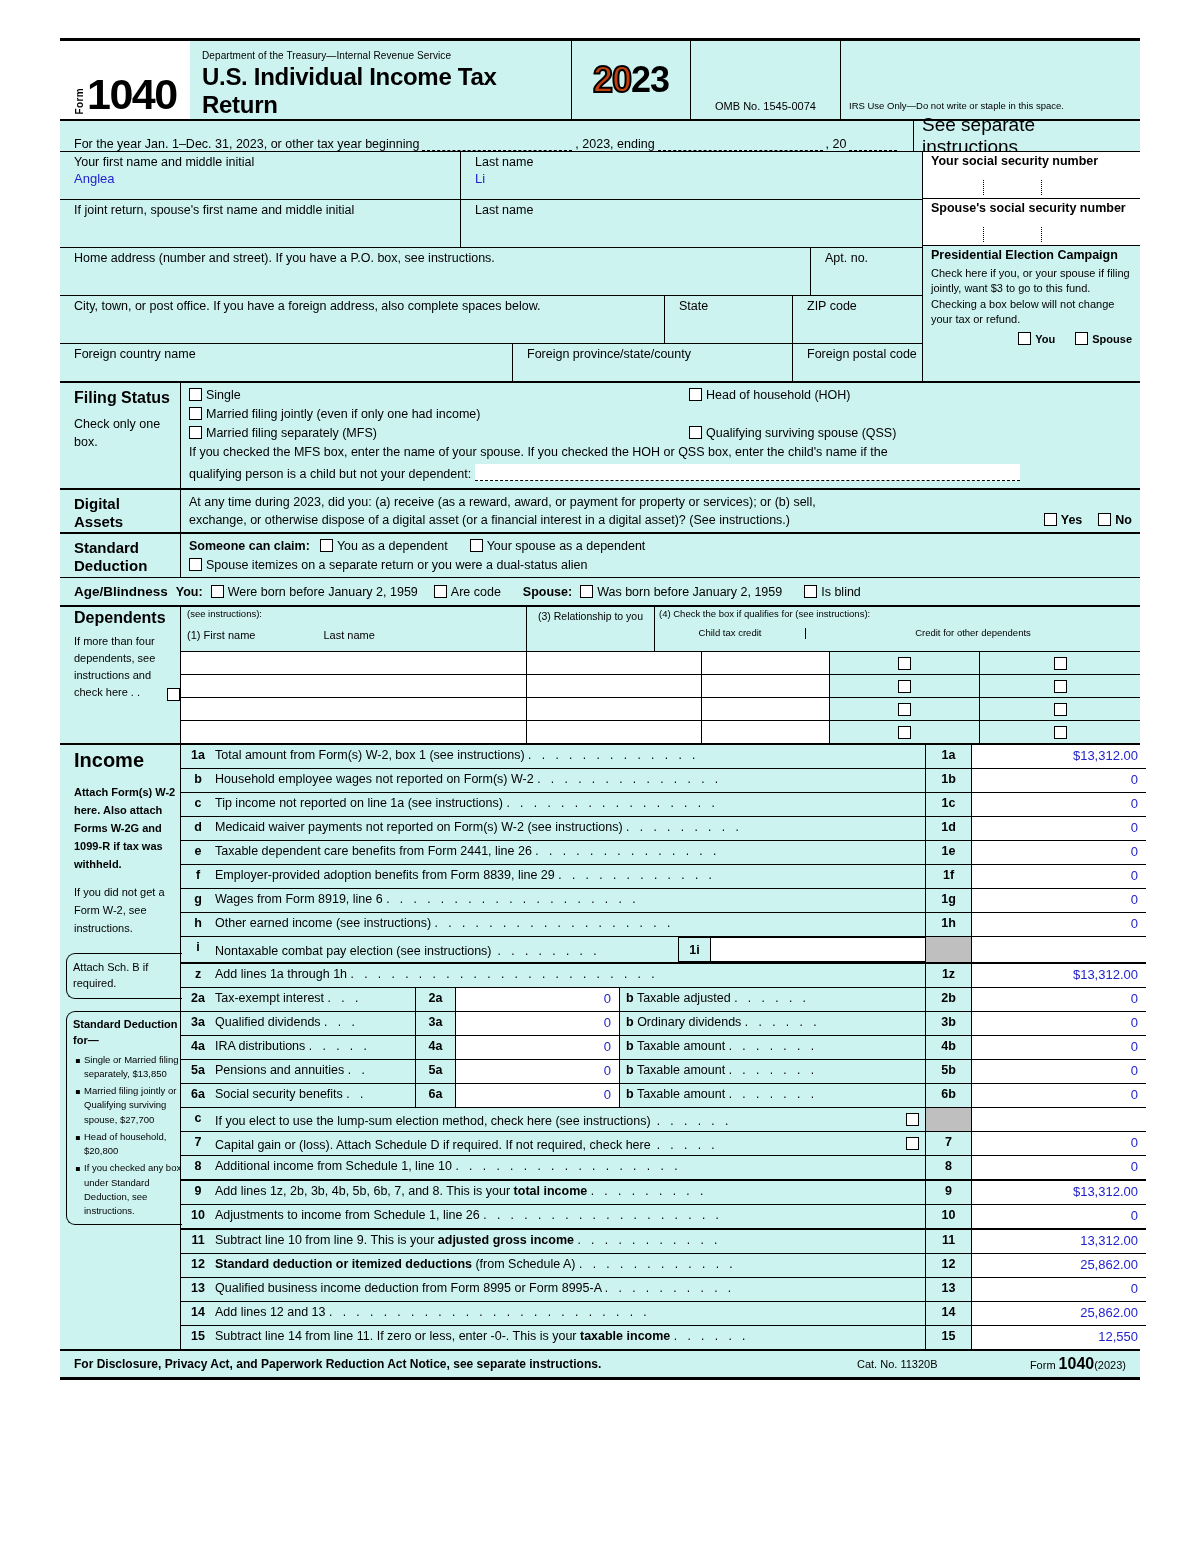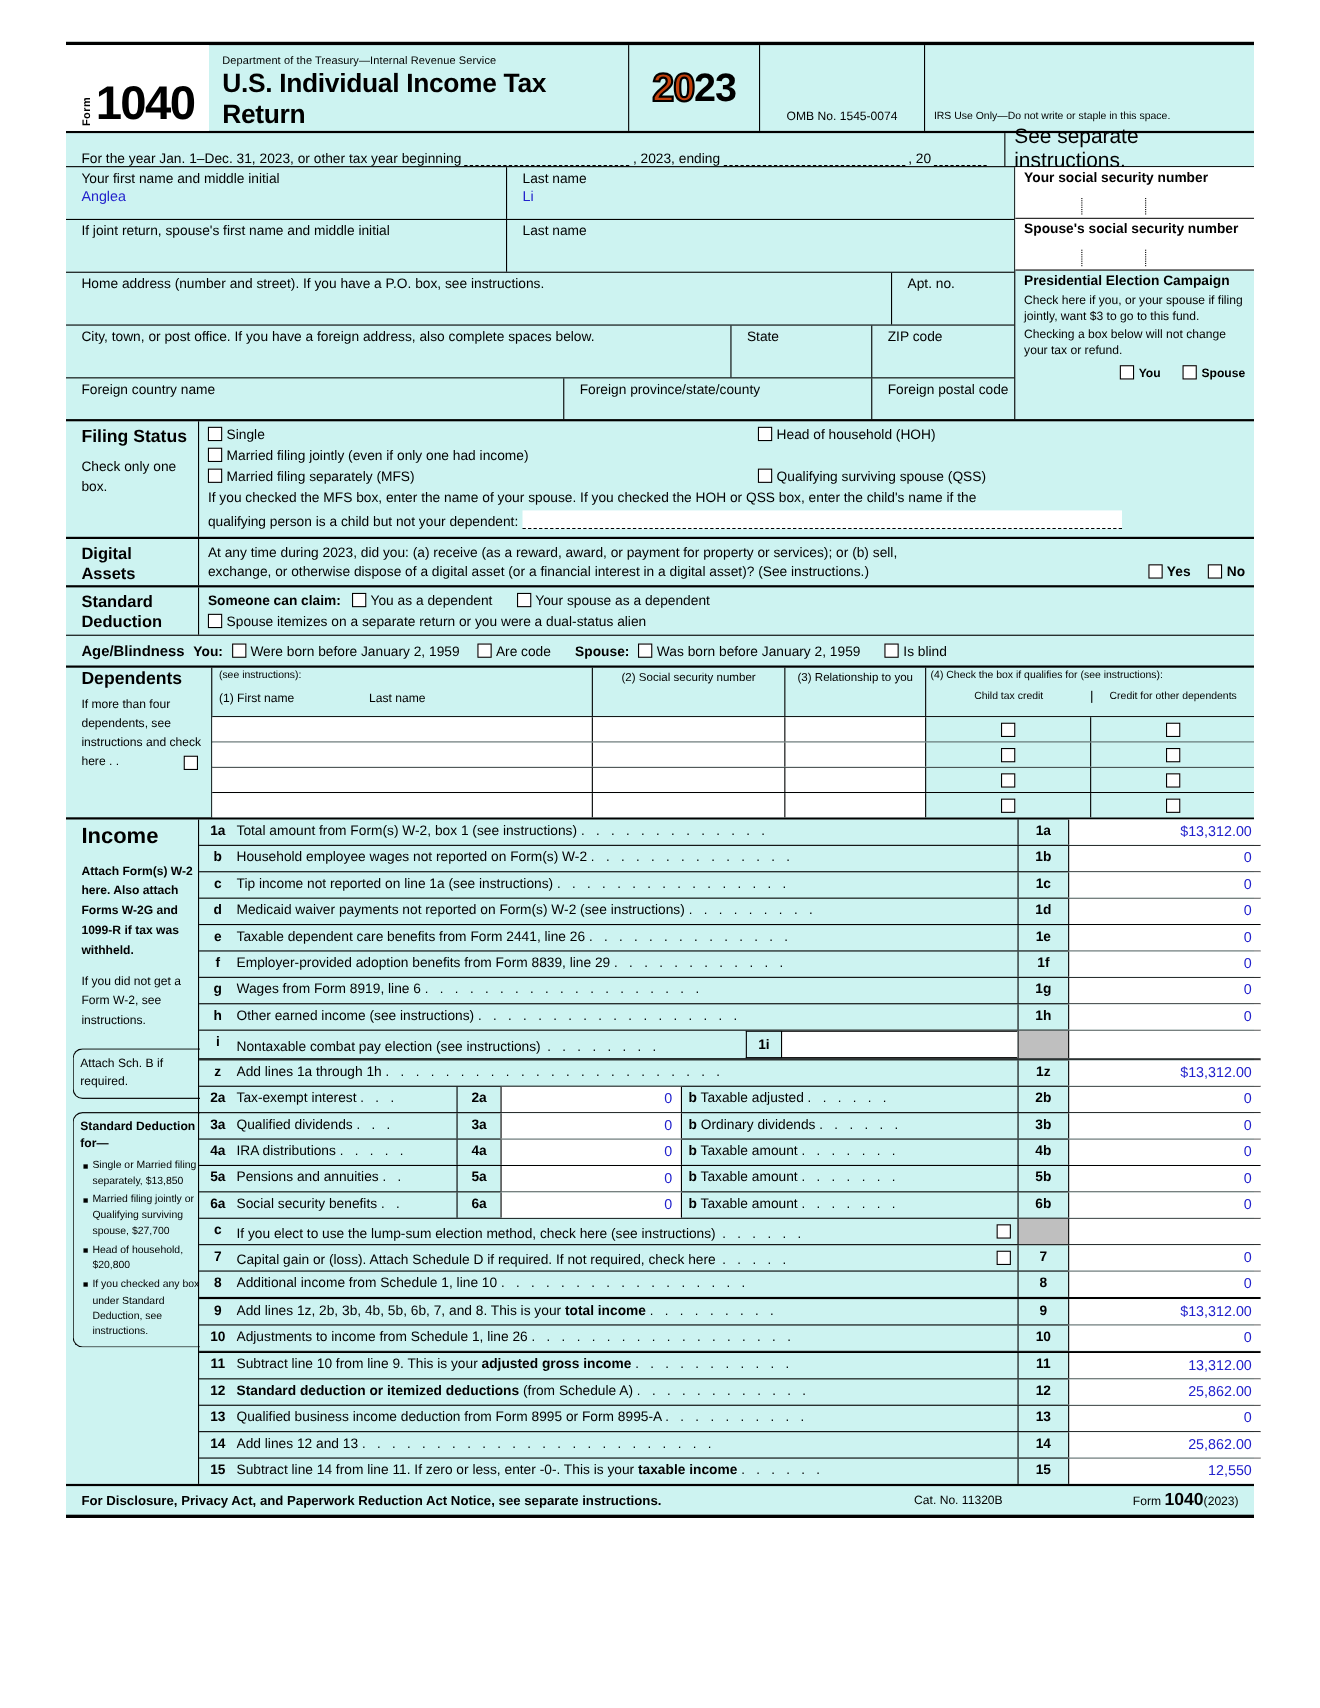--- a/index.html
+++ b/index.html
@@ -80,21 +80,21 @@
   .iamt{width:175px;border-left:1.5px solid #000;background:#fff;text-align:right;padding:3px 8px 0 0;box-sizing:border-box;}
   .iamt-grey{width:46px;border-left:1.5px solid #000;background:#bfbfbf;box-sizing:border-box;}
   .subbox{width:165px;border-left:1.5px solid #000;border-right:1.5px solid #000;background:#fff;text-align:right;padding:3px 8px 0 0;box-sizing:border-box;}
   .sublbl{width:40px;text-align:center;font-weight:bold;font-size:12.5px;padding-top:3px;box-sizing:border-box;border-left:1.5px solid #000;}
   .bcol{width:305px;font-size:12.5px;padding:3px 0 0 6px;box-sizing:border-box;white-space:nowrap;overflow:hidden;}
 
   .bracket{border:1.4px solid #000;border-right:none;border-radius:9px 0 0 9px;}
 
   
   #footer{display:flex;align-items:center;height:26px;font-size:12px;padding-left:14px;}
-  #ft-cat{position:absolute;left:771px;font-size:11px;}
+  #ft-cat{position:absolute;left:797px;font-size:11px;}
   #ft-form{position:absolute;right:14px;font-size:11px;}
 </style>
 </head>
 <body>
 
 <div id="page">
 <div id="form">
 
   <div id="masthead">
     <div id="mh-left">
@@ -273,37 +273,36 @@
     <span style="margin-left:8px"><span class="cb"></span><span>Were born before January 2, 1959</span></span>
     <span style="margin-left:16px"><span class="cb"></span><span>Are code</span></span>
     <span class="b" style="margin-left:22px">Spouse:</span>
     <span style="margin-left:8px"><span class="cb"></span><span>Was born before January 2, 1959</span></span>
     <span style="margin-left:22px"><span class="cb"></span><span>Is blind</span></span>
   </div>
 
   <div id="depblock">
     <div style="display:flex">
 
-      <div style="width:132px;padding:2px 0 0 14px;box-sizing:border-box">
+      <div style="width:120px;padding:2px 0 0 14px;box-sizing:border-box">
         <div style="font-size:16px;font-weight:bold">Dependents</div>
         <div class="sm" style="margin-top:6px;line-height:1.55">If more than four dependents, see instructions and check here   .   .</div>
         <div style="margin-top:-16px;margin-left:93px"><span class="cb"></span></div>
       </div>
 
       <div style="flex:1;border-left:1.5px solid #000">
 
         <div style="display:flex;border-bottom:1.5px solid #000;height:44px">
           <div style="width:345px;padding:2px 0 0 6px;box-sizing:border-box">
             <div class="tiny">(see instructions):</div>
             <div style="display:flex;margin-top:9px">
               <span class="sm">(1) First name</span>
               <span class="sm" style="margin-left:68px">Last name</span>
             </div>
           </div>
-          <div class="depcolhdr" style="width:175px">(2) Social security number</div>
           <div class="depcolhdr" style="width:128px">(3) Relationship to you</div>
           <div style="flex:1;border-left:1.5px solid #000">
             <div class="tiny" style="padding:2px 0 0 4px">(4) Check the box if qualifies for (see instructions):</div>
             <div style="display:flex;margin-top:8px">
               <div class="tiny" style="width:150px;text-align:center">Child tax credit</div>
               <div class="tiny" style="flex:1;text-align:center;border-left:1px solid #000">Credit for other dependents</div>
             </div>
           </div>
         </div>
 

